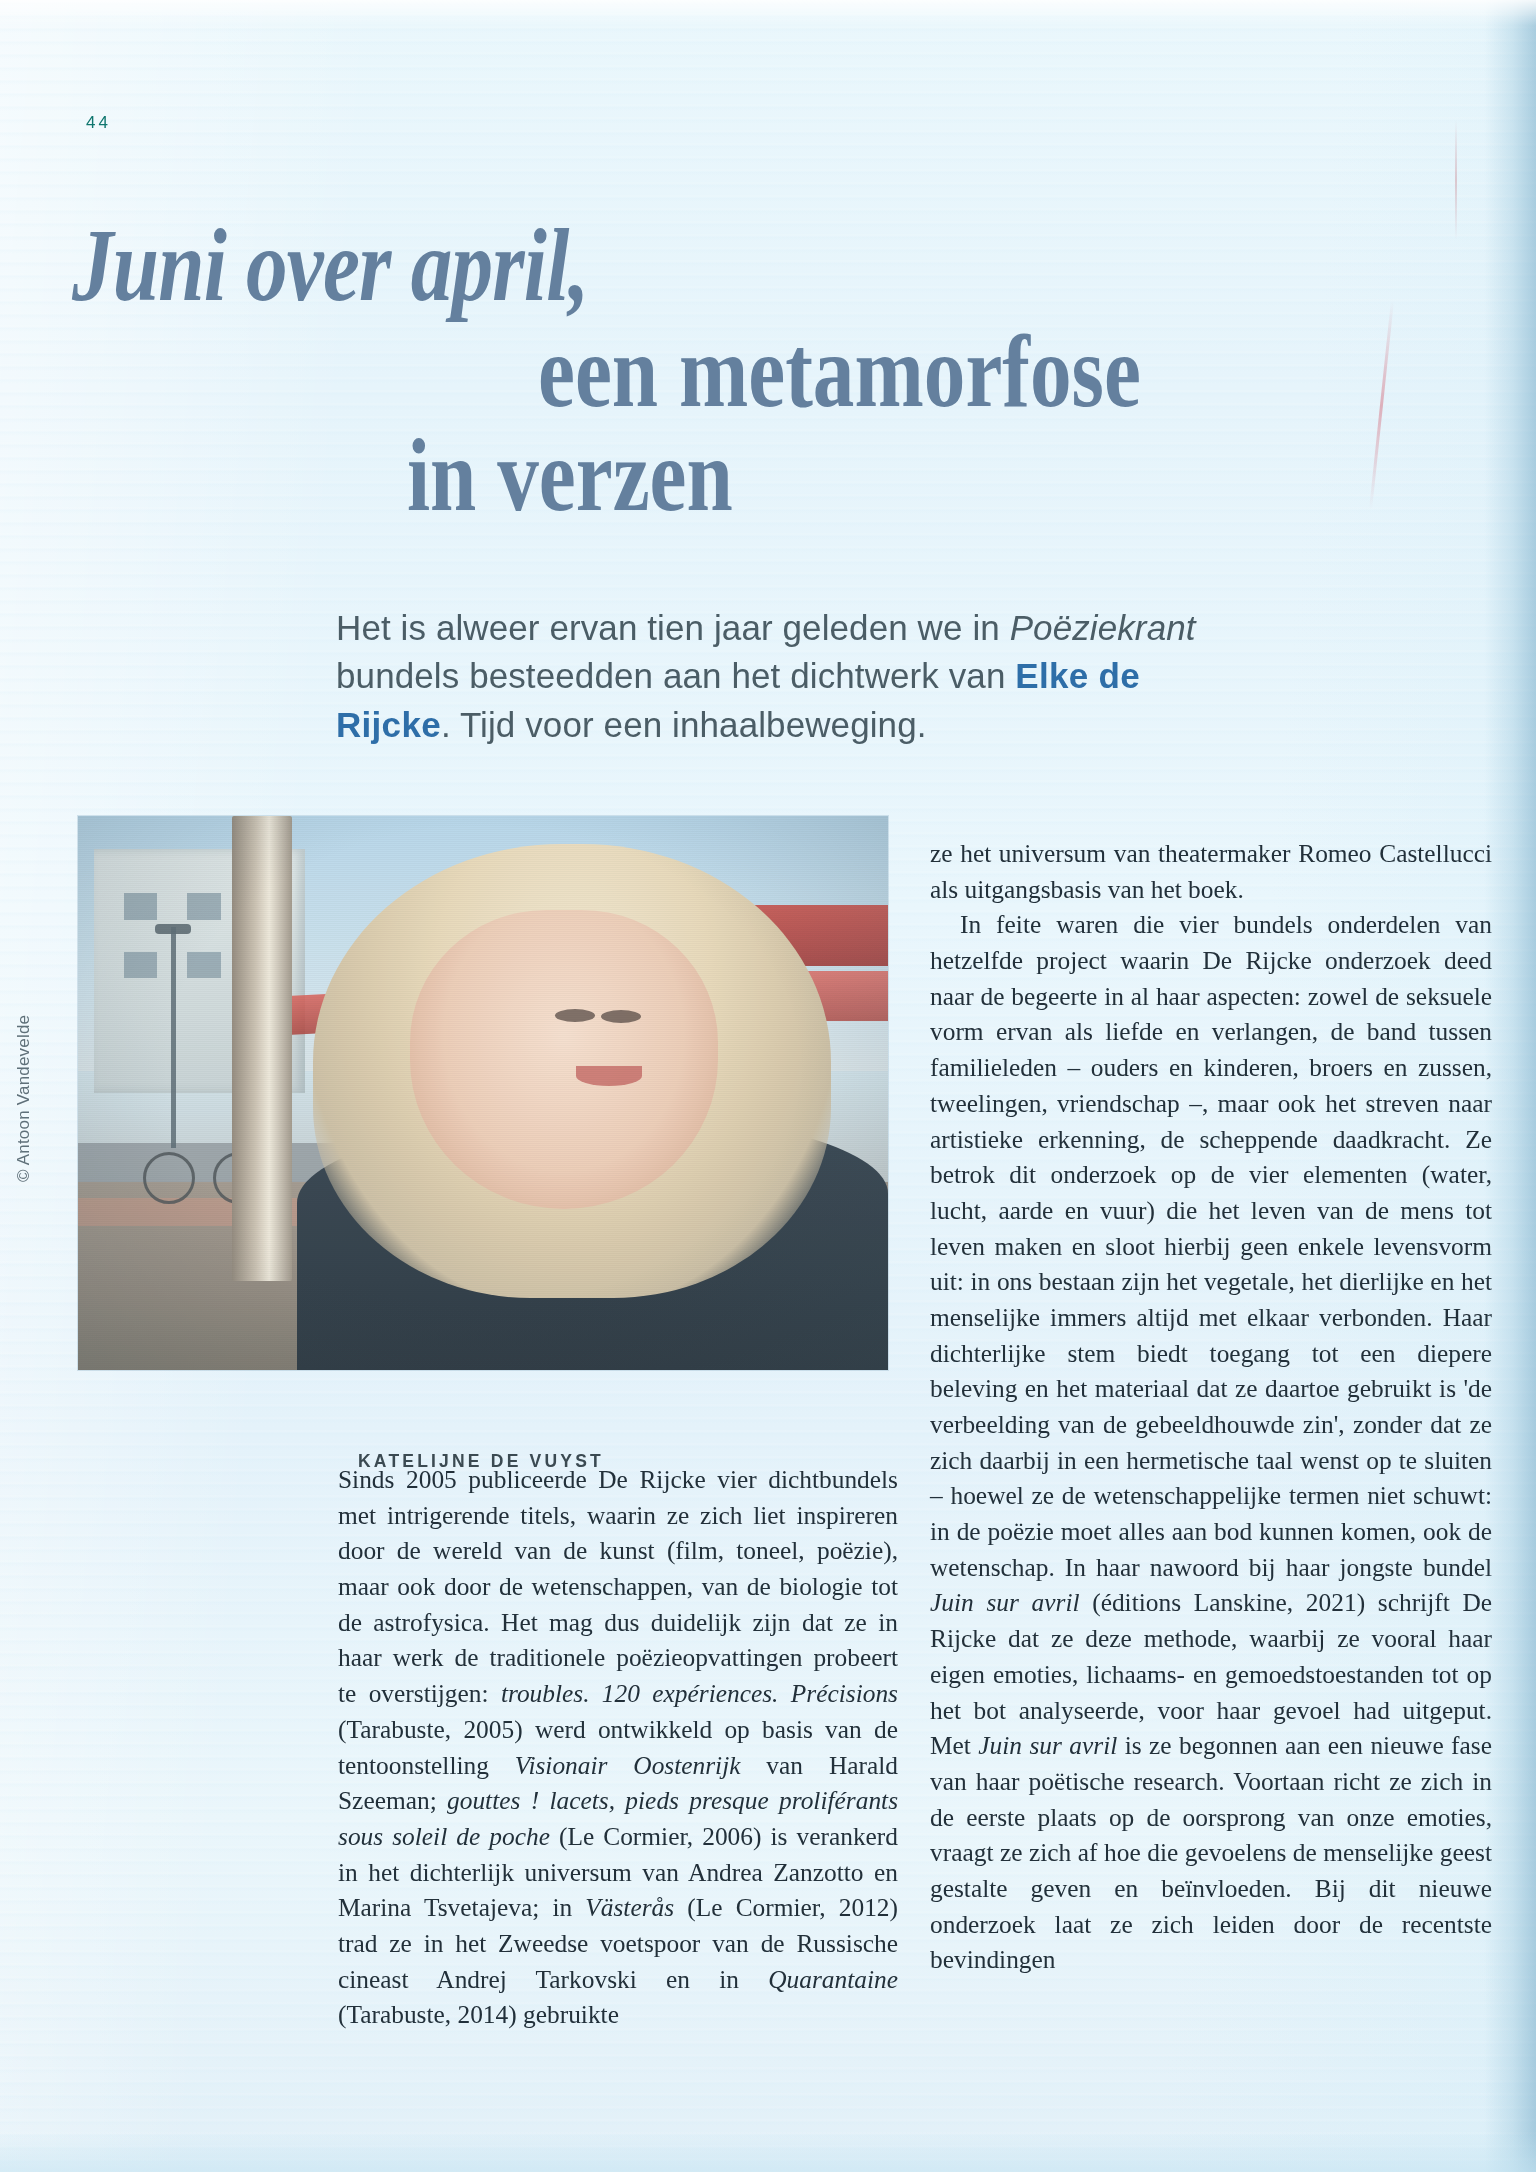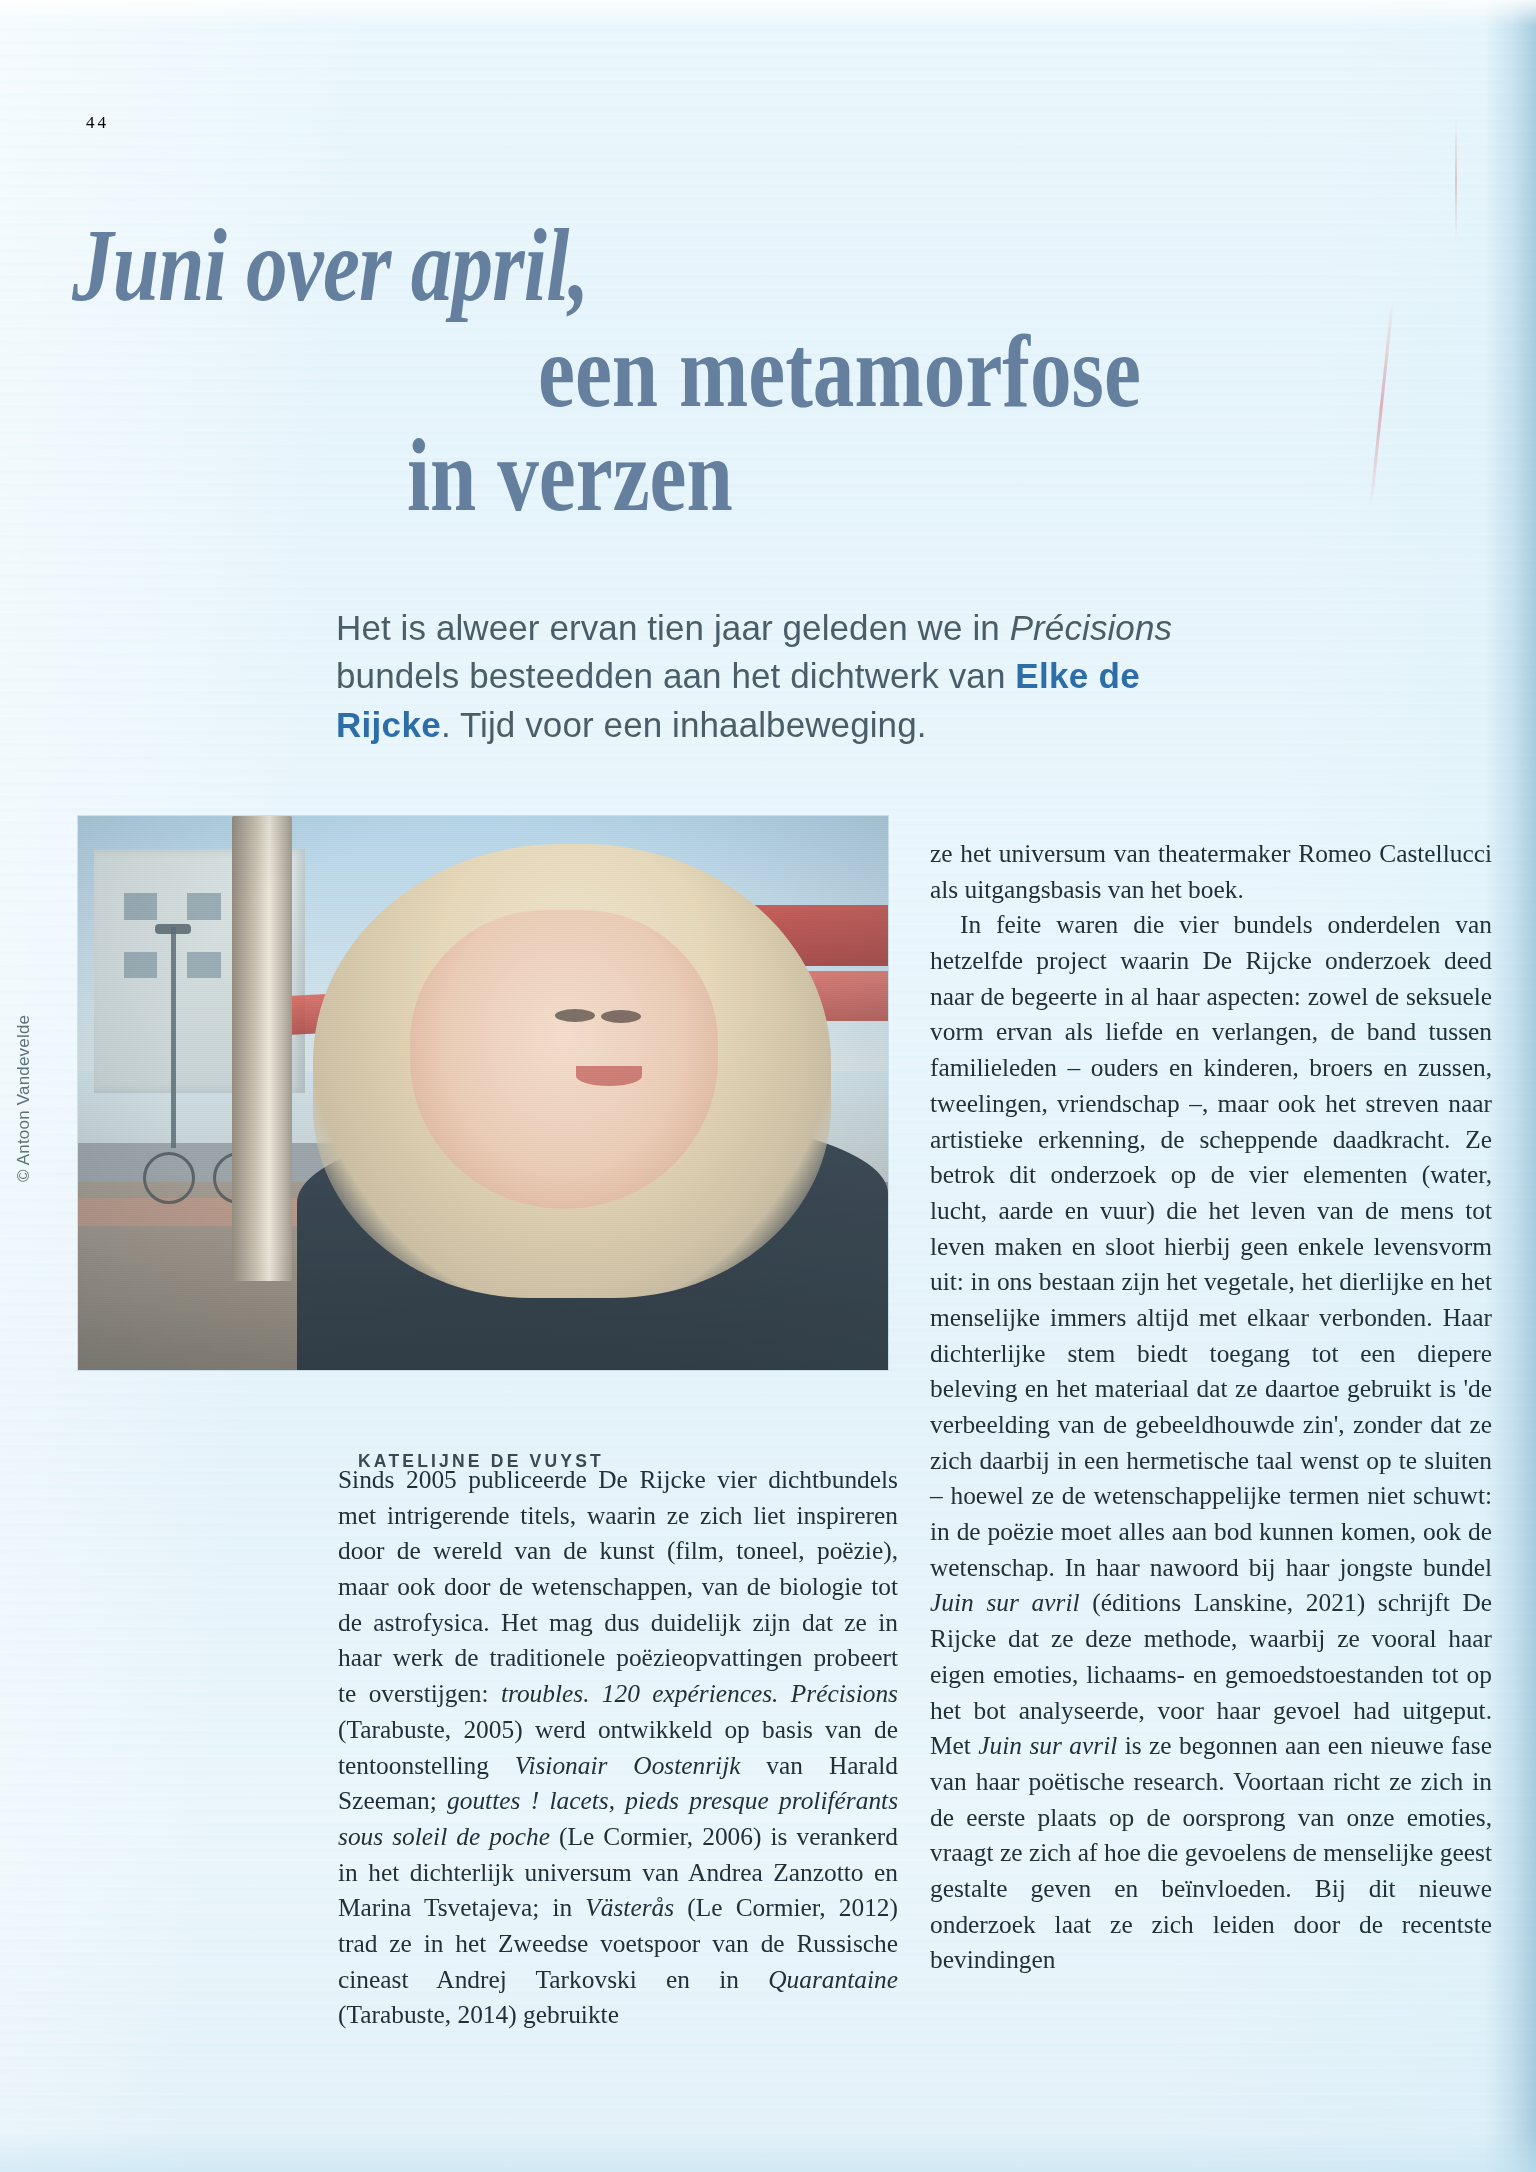--- a/index.html
+++ b/index.html
@@ -44,23 +44,23 @@
     position:absolute; bottom:0; left:0; width:100%; height:40px;
     background:linear-gradient(0deg, rgba(196,228,242,0.55), rgba(255,255,255,0));
     pointer-events:none;
   }
   
   .smudge { position:absolute; pointer-events:none; }
 
   
   #folio {
     position:absolute; left:86px; top:113px;
-    font-family:Liberation Serif, serif;
+    font-family:Liberation Sans, sans-serif;
     font-size:17px; letter-spacing:3px;
-    color:#000000;
+    color:#0f766e;
   }
 
   
   #title {
     position:absolute; left:72px; top:215px; width:1360px;
     color:#64809e;
     line-height:0.96;
   }
   .t-line { display:block; white-space:nowrap; }
   #t1 {
@@ -207,21 +207,21 @@
 <div class="smudge" style="left:1455px; top:120px; width:2px; height:120px; background:linear-gradient(180deg, rgba(200,150,160,0.0), rgba(200,130,140,0.40), rgba(200,150,160,0.0));"></div>
 
 <div id="folio">44</div>
 
 <div id="title">
   <span class="t-line" id="t1">Juni over april,</span>
   <span class="t-line" id="t2">een metamorfose</span>
   <span class="t-line" id="t3">in verzen</span>
 </div>
 
-<div id="standfirst"><span>Het is alweer ervan tien jaar geleden we in </span><i>Précisions</i><span> bundels besteedden aan het dichtwerk van </span><span class="name-highlight">Elke de Rijcke</span><span>. Tijd voor een inhaalbeweging.</span></div>
+<div id="standfirst"><span>Het is alweer ervan tien jaar geleden we in </span><i>Poëziekrant</i><span> bundels besteedden aan het dichtwerk van </span><span class="name-highlight">Elke de Rijcke</span><span>. Tijd voor een inhaalbeweging.</span></div>
 
 <div id="photo-wrap">
   <div id="photo">
     <div id="ph-sky"></div>
     <div id="ph-bldg">
       <div class="win" style="left:14%;top:18%;width:16%;height:11%"></div>
       <div class="win" style="left:44%;top:18%;width:16%;height:11%"></div>
       <div class="win" style="left:74%;top:18%;width:16%;height:11%"></div>
       <div class="win" style="left:14%;top:42%;width:16%;height:11%"></div>
       <div class="win" style="left:44%;top:42%;width:16%;height:11%"></div>

